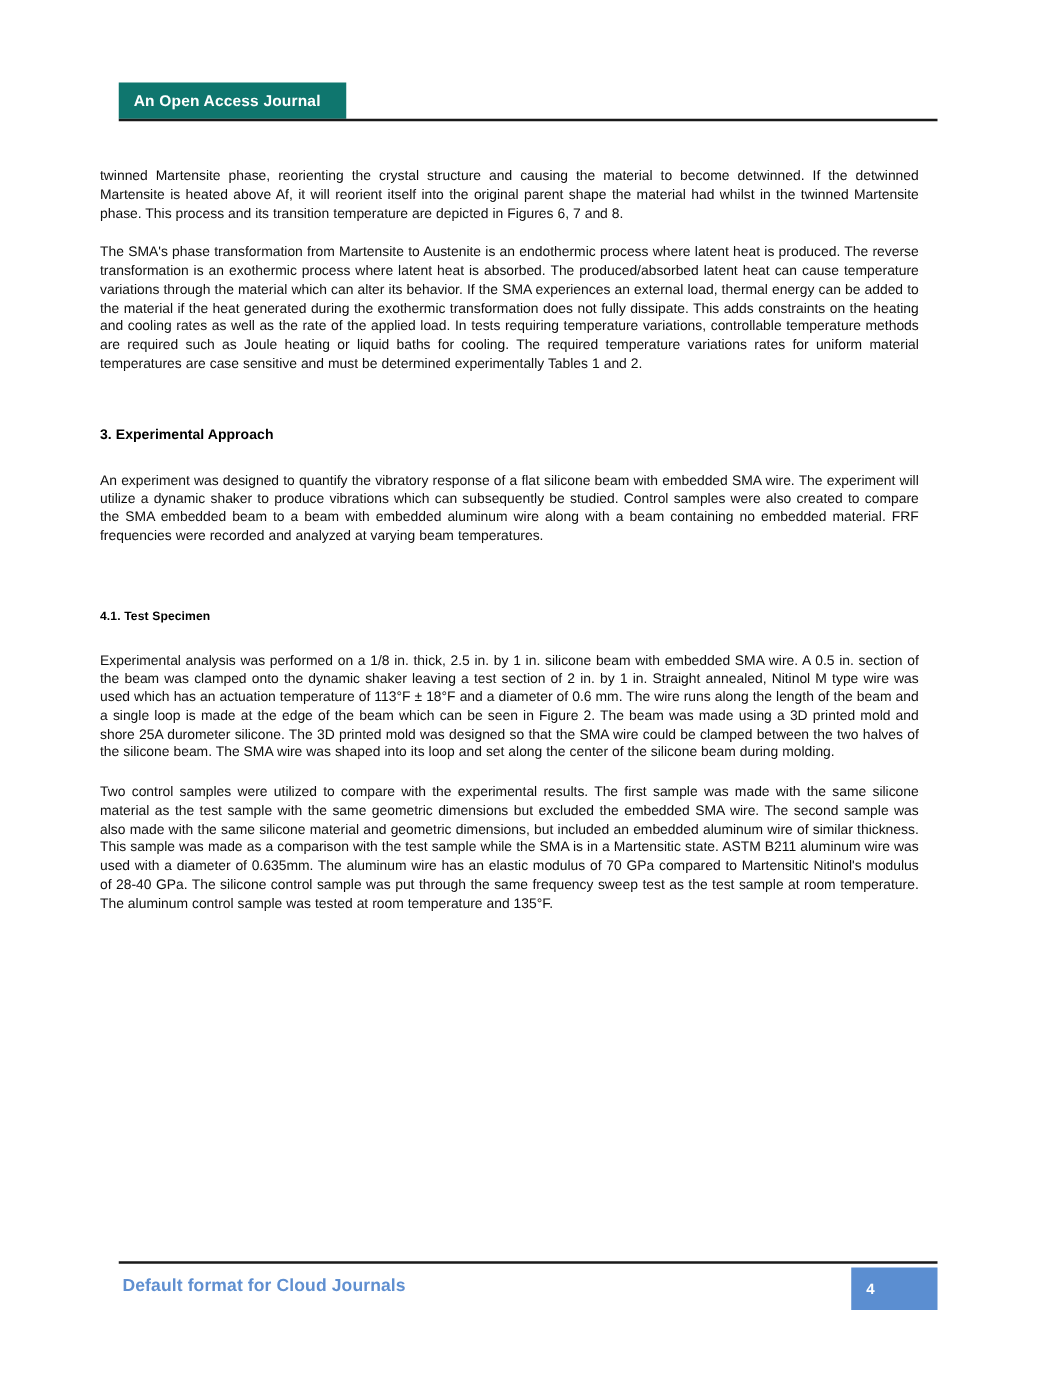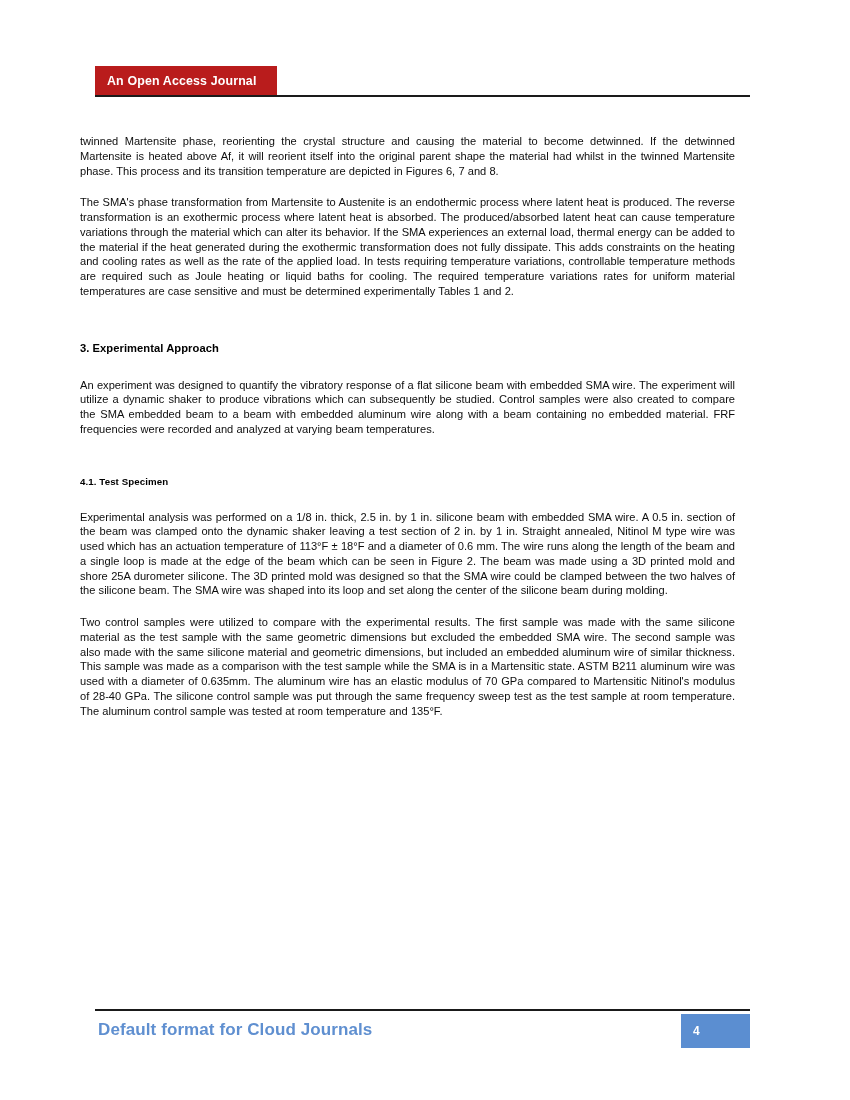--- a/index.html
+++ b/index.html
@@ -33,21 +33,21 @@
     top: 66px;
     width: 655px;
     height: 30px;
   }
   .journal-badge {
     position: absolute;
     left: 0;
     top: 0;
     width: 182px;
     height: 29px;
-    background: #b91c1c;
+    background: #0f766e;
     color: #ffffff;
     font-size: 12.4px;
     font-weight: bold;
     letter-spacing: 0.15px;
     display: flex;
     align-items: center;
     padding-left: 12px;
     box-sizing: border-box;
   }
   .header-rule {
@@ -82,21 +82,21 @@
 
   h2.section-heading {
     margin: 0 0 0 0;
     font-size: 11.2px;
     font-weight: bold;
     line-height: 14px;
     color: #000000;
     letter-spacing: 0.05px;
   }
   h3.subsection-heading {
-    margin: 0 0 0 0;
+    margin: 12px 0 0 0;
     font-size: 9.7px;
     font-weight: bold;
     line-height: 13px;
     color: #000000;
     letter-spacing: 0.1px;
   }
 
   .spacer-before-section { height: 25px; }
   .spacer-after-section { height: 23px; }
   .spacer-before-sub { height: 21px; }
@@ -115,21 +115,21 @@
     left: 0;
     top: 0;
     width: 655px;
     height: 2.2px;
     background: #1a1a1a;
   }
   .footer-title {
     position: absolute;
     left: 3px;
     top: 11px;
-    font-size: 17px;
+    font-size: 14px;
     font-weight: bold;
     color: #5f8fd0;
     letter-spacing: 0.1px;
   }
   .page-number-box {
     position: absolute;
     left: 586px;
     top: 5px;
     width: 69px;
     height: 34px;

